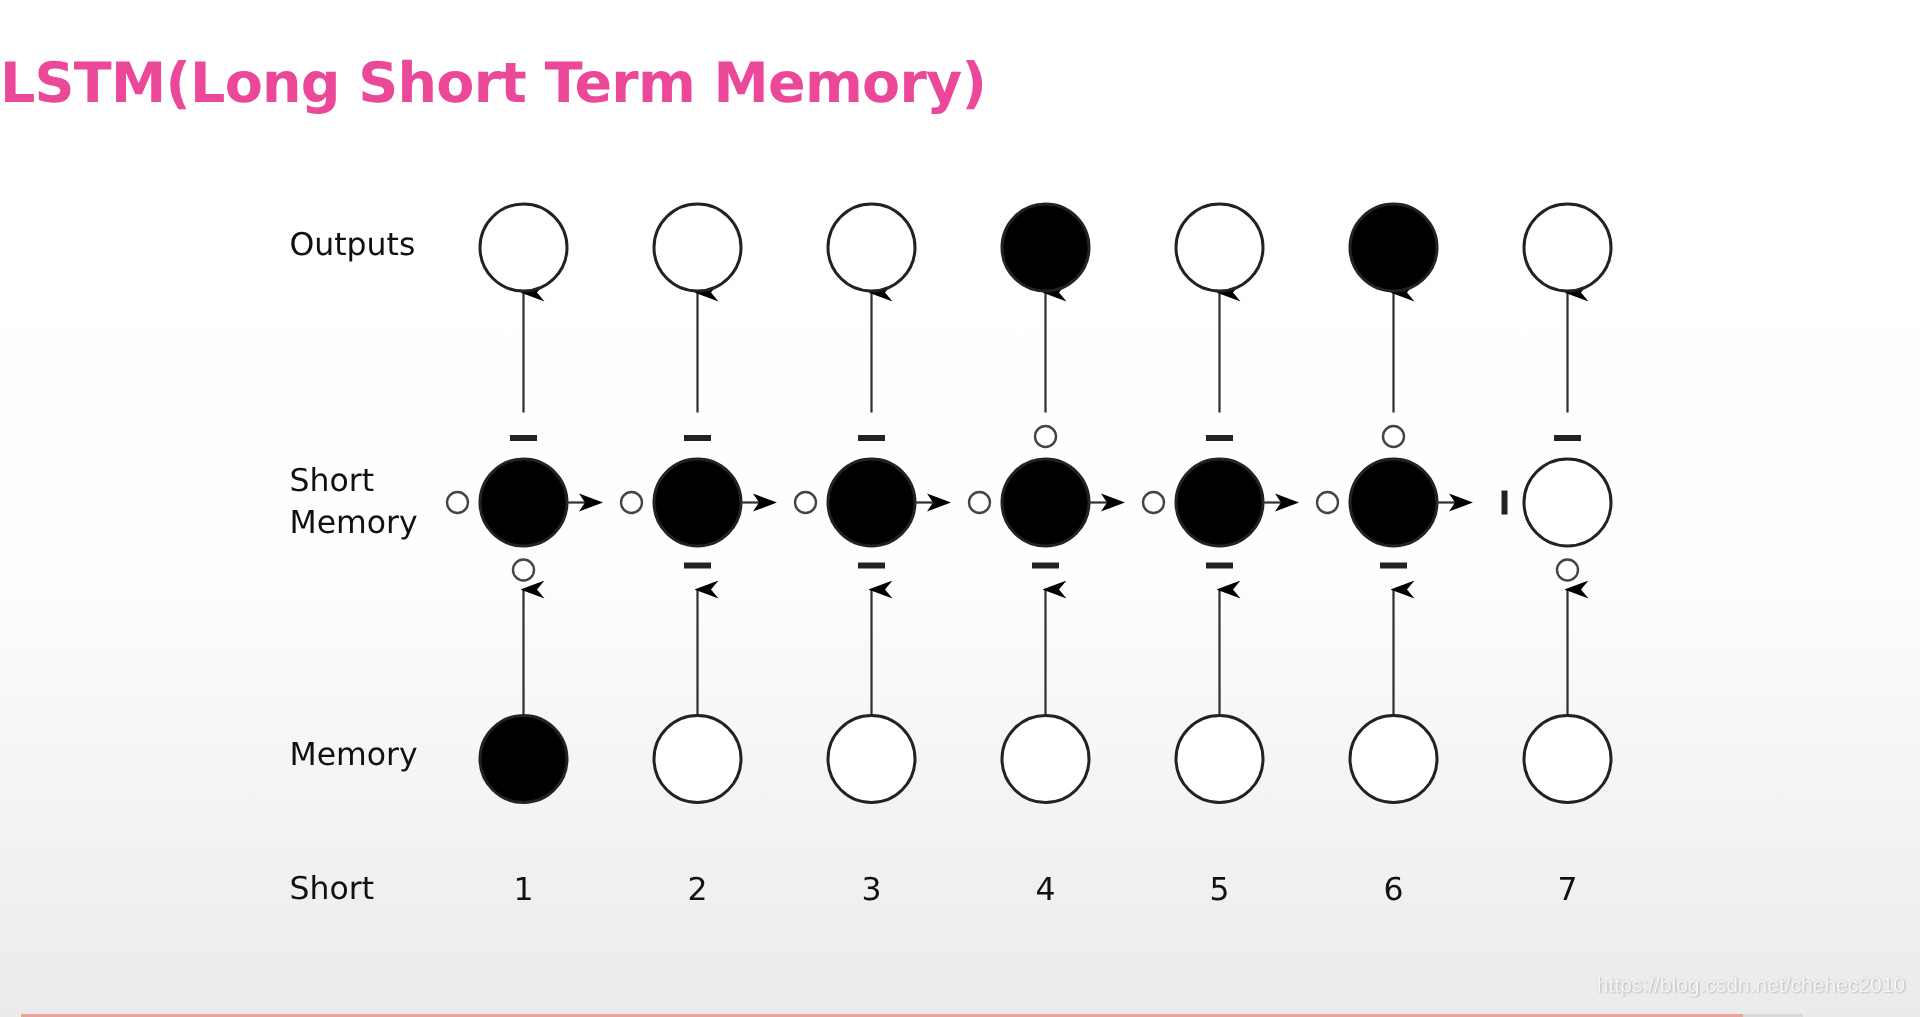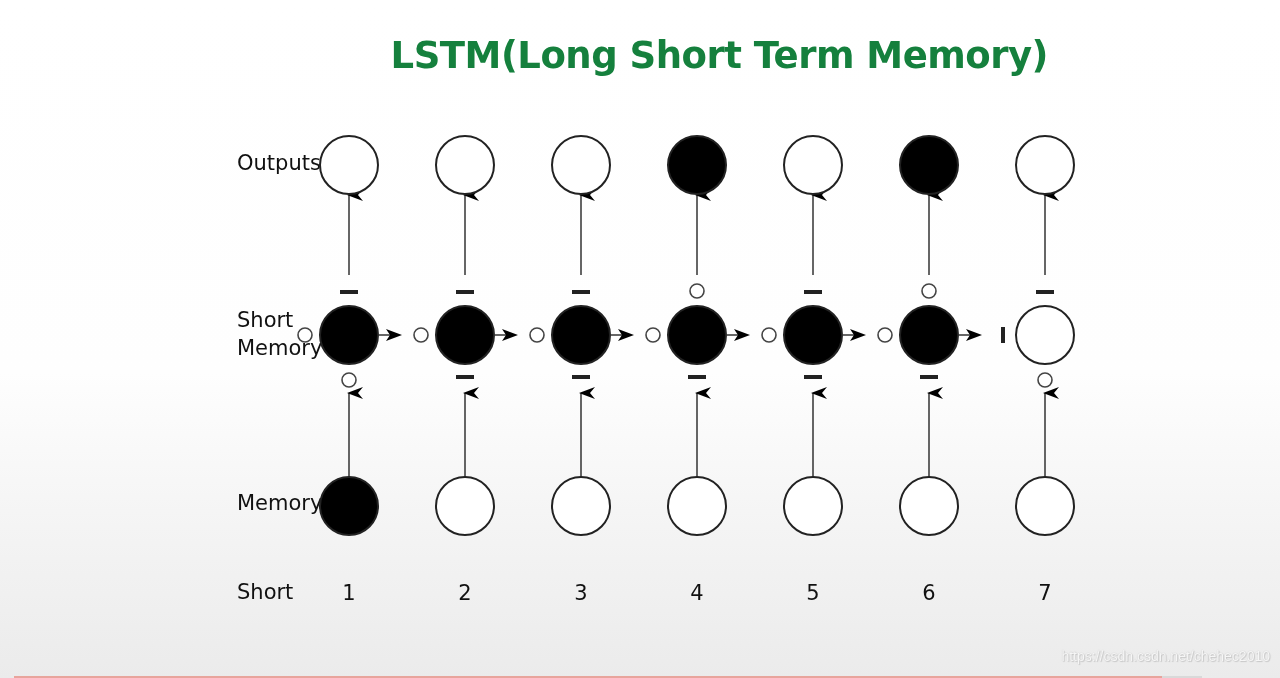--- a/index.html
+++ b/index.html
@@ -2,26 +2,26 @@
 <html><head>
 <meta charset="utf-8">
 <style>
   html, body { margin: 0; padding: 0; }
   body {
     width: 1280px; height: 678px; overflow: hidden; position: relative;
     background: linear-gradient(to bottom, #ffffff 0%, #fefefe 55%, #f3f3f3 80%, #ebebeb 100%);
     font-family: "DejaVu Sans", sans-serif;
   }
   .title {
-    position: absolute; top: 34px; left: 0; width: 1048px; text-align: right;
+    position: absolute; top: 34px; left: 0; width: 1048px; text-align: left;
     font-family: "DejaVu Sans", sans-serif; font-weight: bold; font-size: 37px;
-    color: #15803d; letter-spacing: -0.5px;
+    color: #ec4899; letter-spacing: -0.5px;
   }
   .row-label {
-    position: absolute; left: 193px; font-size: 21px; color: #111; line-height: 28px; margin-left: 44px;
+    position: absolute; left: 193px; font-size: 21px; color: #111; line-height: 28px;
   }
   svg.diagram { position: absolute; left: 0; top: 0; }
   .watermark {
     position: absolute; right: 10px; top: 648px; font-size: 14px;
     font-family: "Liberation Sans", sans-serif; color: #f6f6f6;
     text-shadow: 0 0 1px #bdbdbd, 1px 1px 1px #c8c8c8;
   }
   .progress-bar {
     position: absolute; left: 14px; top: 676px; width: 1148px; height: 2px; background: #e8a49c;
   }
@@ -116,15 +116,15 @@
     <line x1="1045" y1="275" x2="1045" y2="195" stroke="#333" stroke-width="1.5" marker-end="url(#arrowUp)"></line>
     <circle cx="1045" cy="165" r="29" fill="#ffffff" stroke="#222222" stroke-width="2"></circle>
     <circle cx="1045" cy="335" r="29" fill="#ffffff" stroke="#222222" stroke-width="2"></circle>
     <circle cx="1045" cy="506" r="29" fill="#ffffff" stroke="#222222" stroke-width="2"></circle>
     <rect x="1036" y="290" width="18" height="4" fill="#222"></rect>
     <circle cx="1045" cy="380" r="7" fill="#fff" stroke="#444" stroke-width="1.6"></circle>
     <rect x="1001" y="327" width="4" height="16" fill="#222"></rect>
     <text x="1045" y="600" text-anchor="middle" font-family="DejaVu Sans, sans-serif" font-size="21" fill="#111">7</text>
   </svg>
 
-<div class="watermark">https://csdn.csdn.net/chehec2010</div>
+<div class="watermark">https://blog.csdn.net/chehec2010</div>
 <div class="progress-bar"></div>
 <div class="progress-rest"></div>
 
 </body></html>

